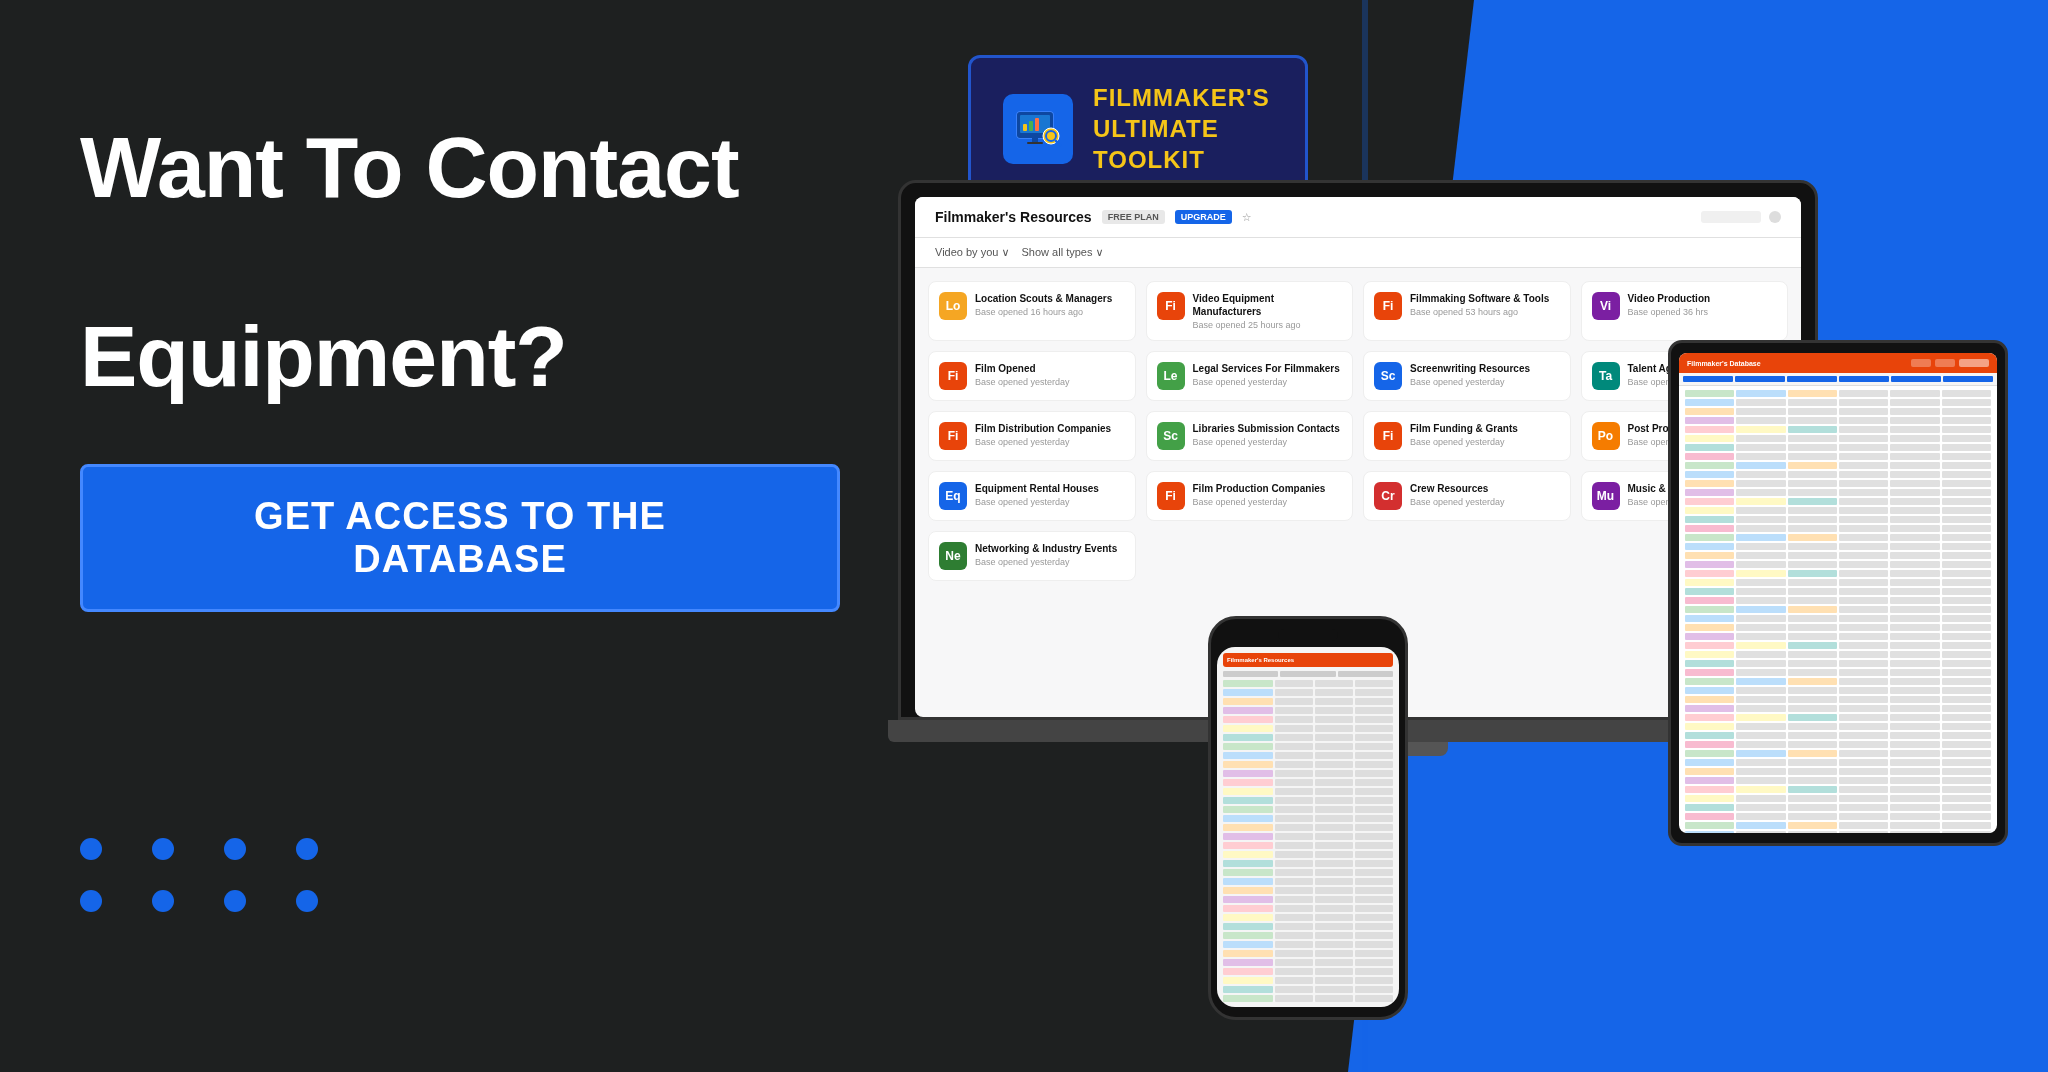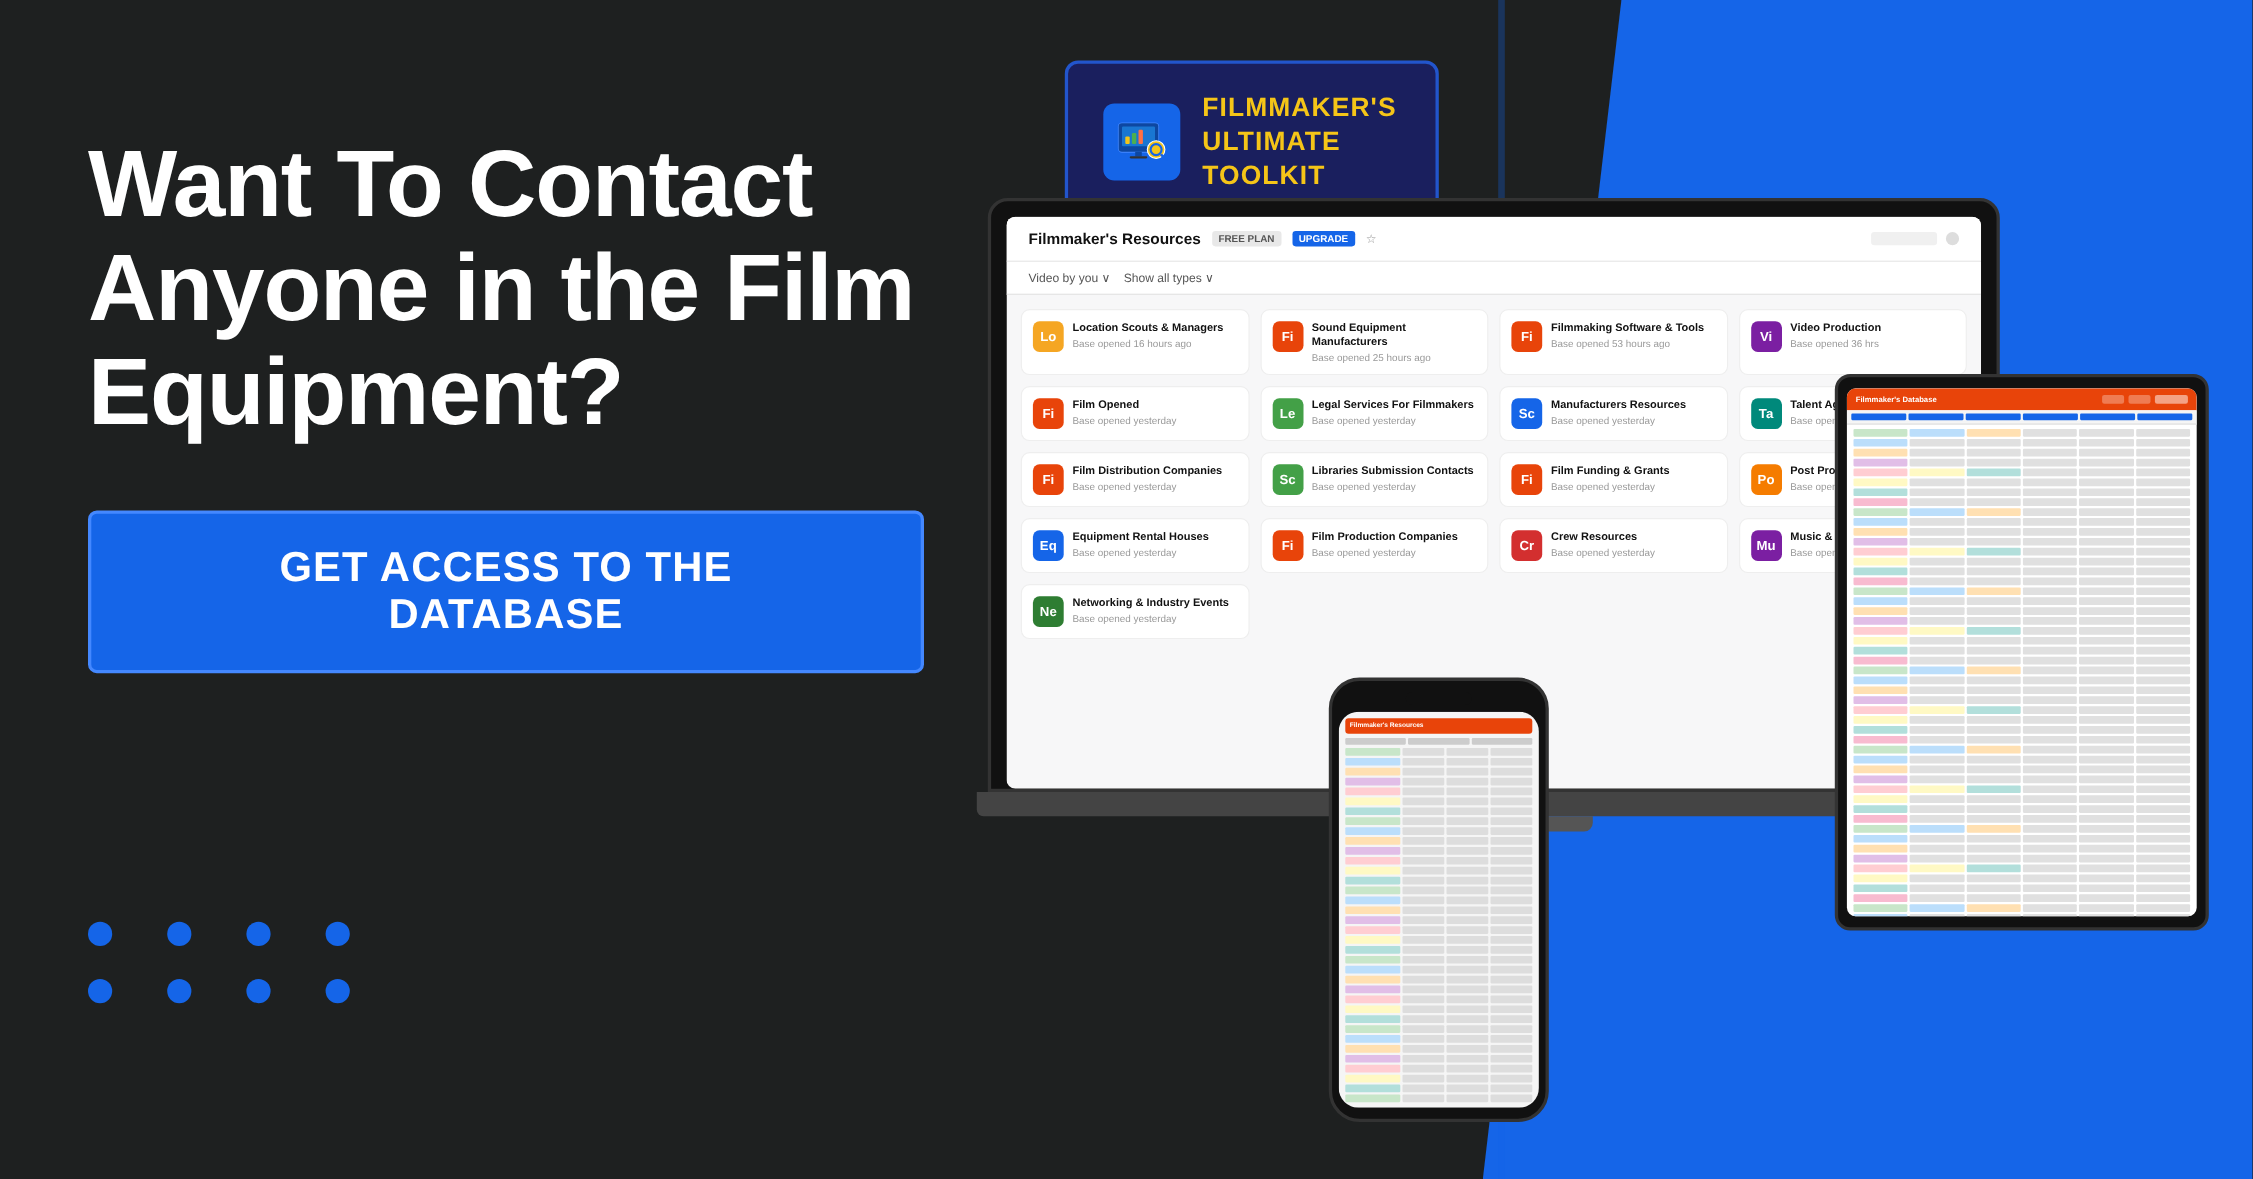--- a/index.html
+++ b/index.html
@@ -373,21 +373,21 @@
   <div class="toolkit-text">
     <span>FILMMAKER'S</span><br>
     <span style="color:#f5c518;">ULTIMATE</span><br>
     <span>TOOLKIT</span>
   </div>
 </div>
 
 <div class="left-content">
   <h1 class="main-headline">
     <span>Want To Contact</span><br>
-    <span>Anyone in the Film</span><br>
+    <br>
     <span>Equipment?</span>
   </h1>
   <button class="cta-button">GET ACCESS TO THE DATABASE</button>
 </div>
 
 <div class="dots-container">
   <div class="dots-row">
     <div class="dot"></div>
     <div class="dot"></div>
     <div class="dot"></div>
@@ -429,21 +429,21 @@
           <div class="app-tile">
       <div class="tile-icon" style="background:#f5a623;">Lo</div>
       <div class="tile-info">
         <div class="tile-name">Location Scouts &amp; Managers</div>
         <div class="tile-time">Base opened 16 hours ago</div>
       </div>
     </div>
               <div class="app-tile">
       <div class="tile-icon" style="background:#e8440a;">Fi</div>
       <div class="tile-info">
-        <div class="tile-name">Sound Equipment Manufacturers</div>
+        <div class="tile-name">Video Equipment Manufacturers</div>
         <div class="tile-time">Base opened 25 hours ago</div>
       </div>
     </div>
               <div class="app-tile">
       <div class="tile-icon" style="background:#e8440a;">Fi</div>
       <div class="tile-info">
         <div class="tile-name">Filmmaking Software &amp; Tools</div>
         <div class="tile-time">Base opened 53 hours ago</div>
       </div>
     </div>
@@ -464,21 +464,21 @@
               <div class="app-tile">
       <div class="tile-icon" style="background:#43a047;">Le</div>
       <div class="tile-info">
         <div class="tile-name">Legal Services For Filmmakers</div>
         <div class="tile-time">Base opened yesterday</div>
       </div>
     </div>
               <div class="app-tile">
       <div class="tile-icon" style="background:#1565e8;">Sc</div>
       <div class="tile-info">
-        <div class="tile-name">Manufacturers Resources</div>
+        <div class="tile-name">Screenwriting Resources</div>
         <div class="tile-time">Base opened yesterday</div>
       </div>
     </div>
               <div class="app-tile">
       <div class="tile-icon" style="background:#00897b;">Ta</div>
       <div class="tile-info">
         <div class="tile-name">Talent Agents &amp; Directors</div>
         <div class="tile-time">Base opened yesterday</div>
       </div>
     </div>

